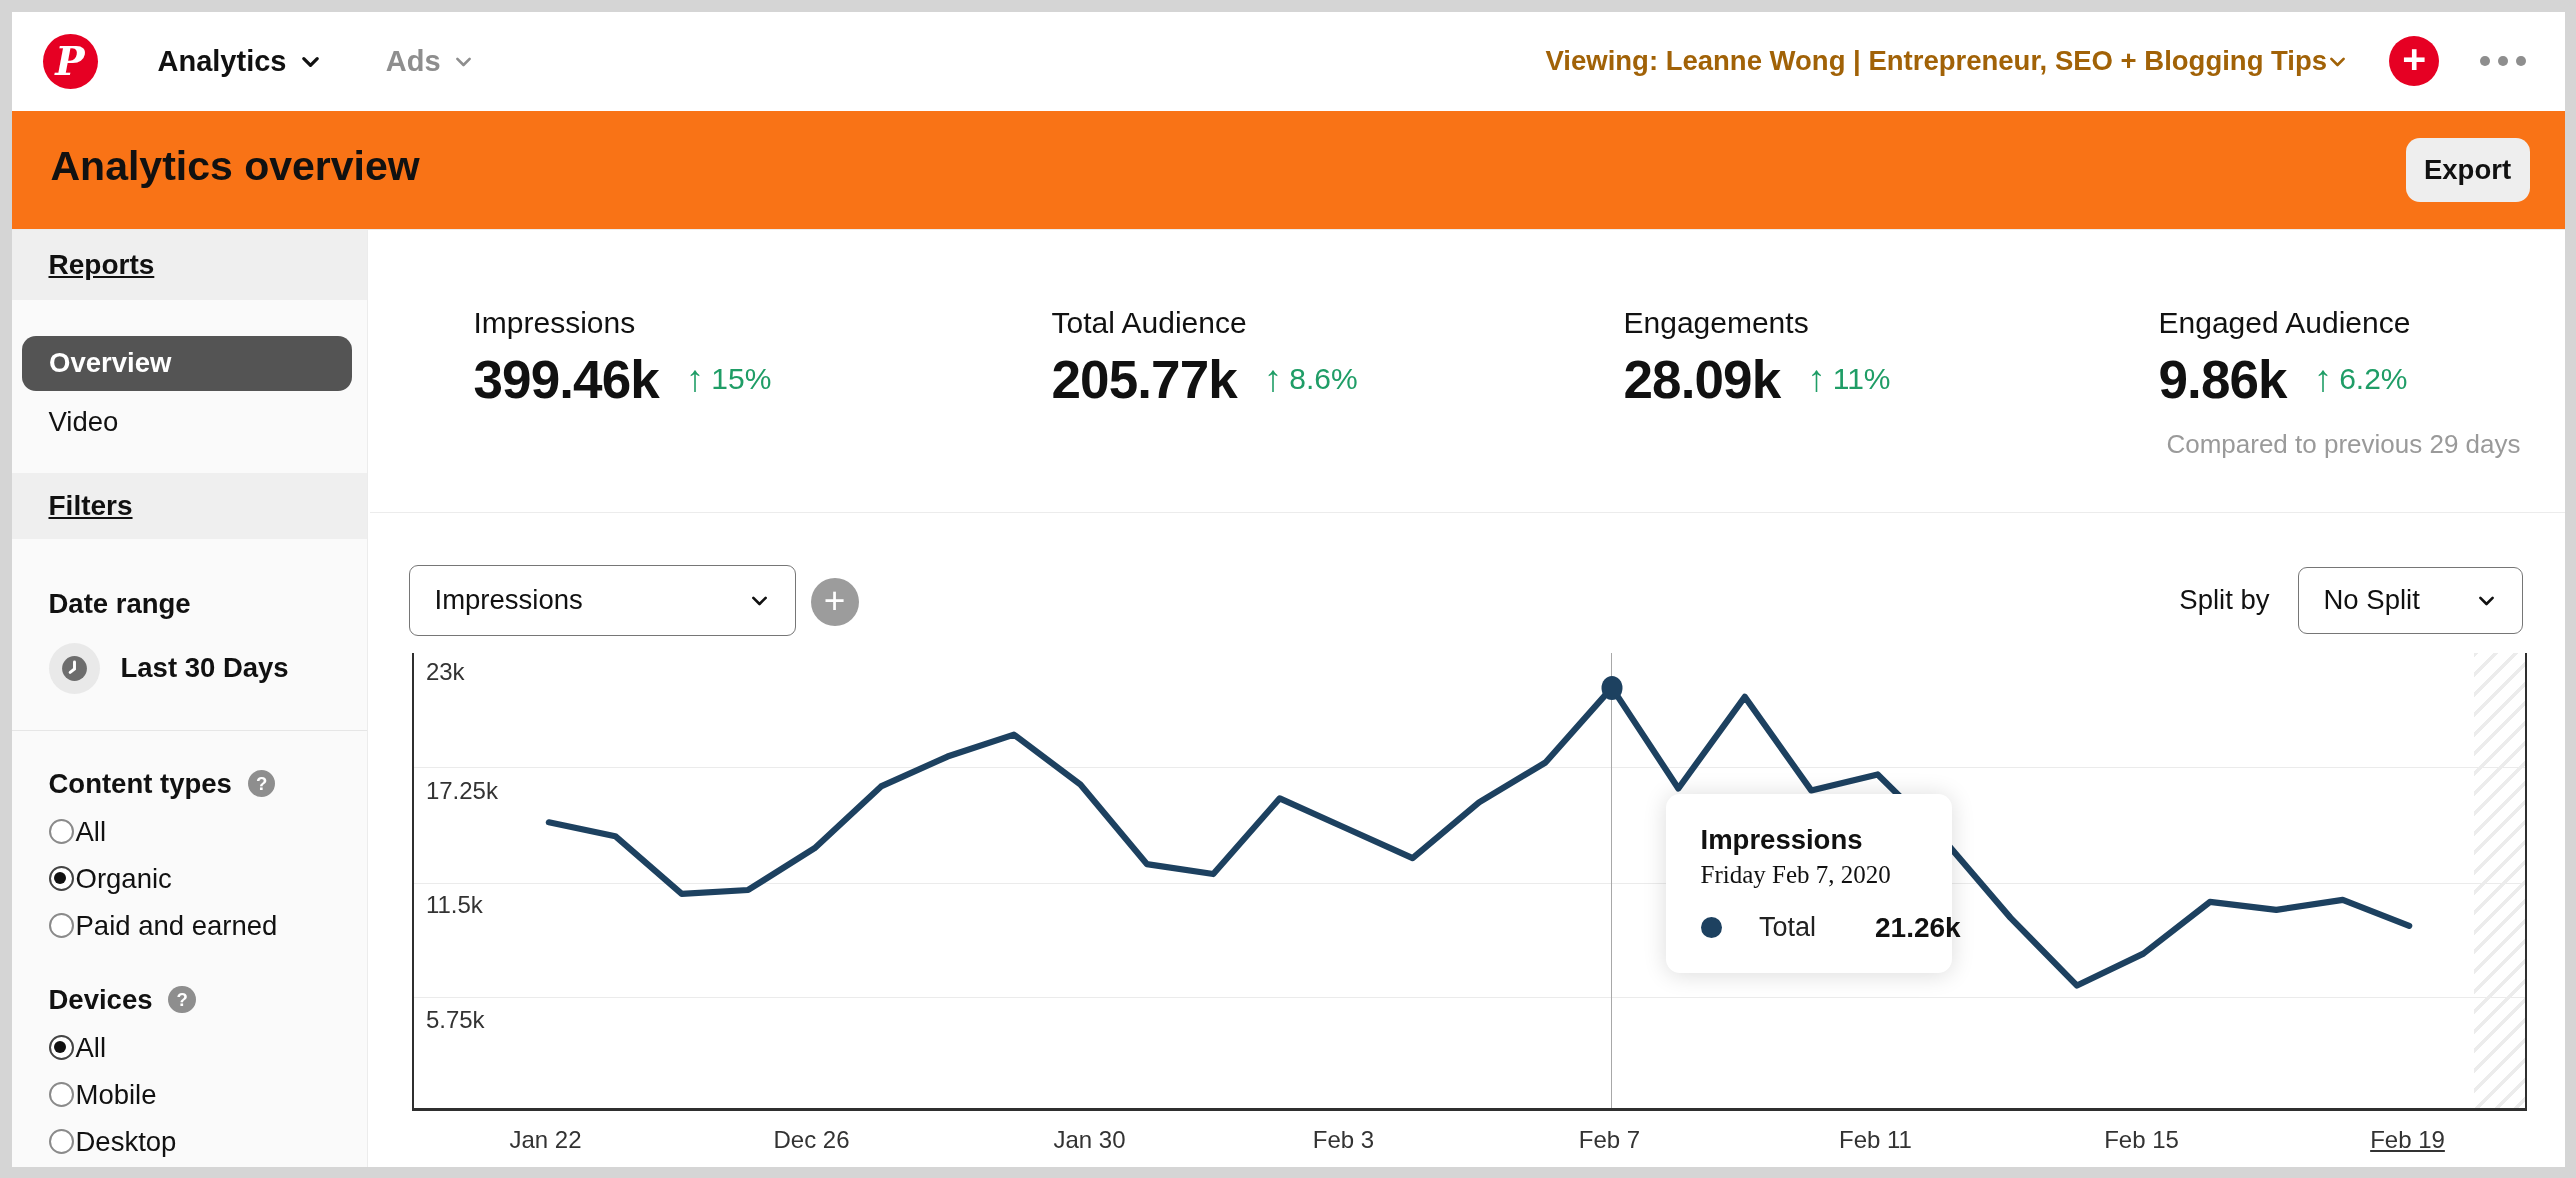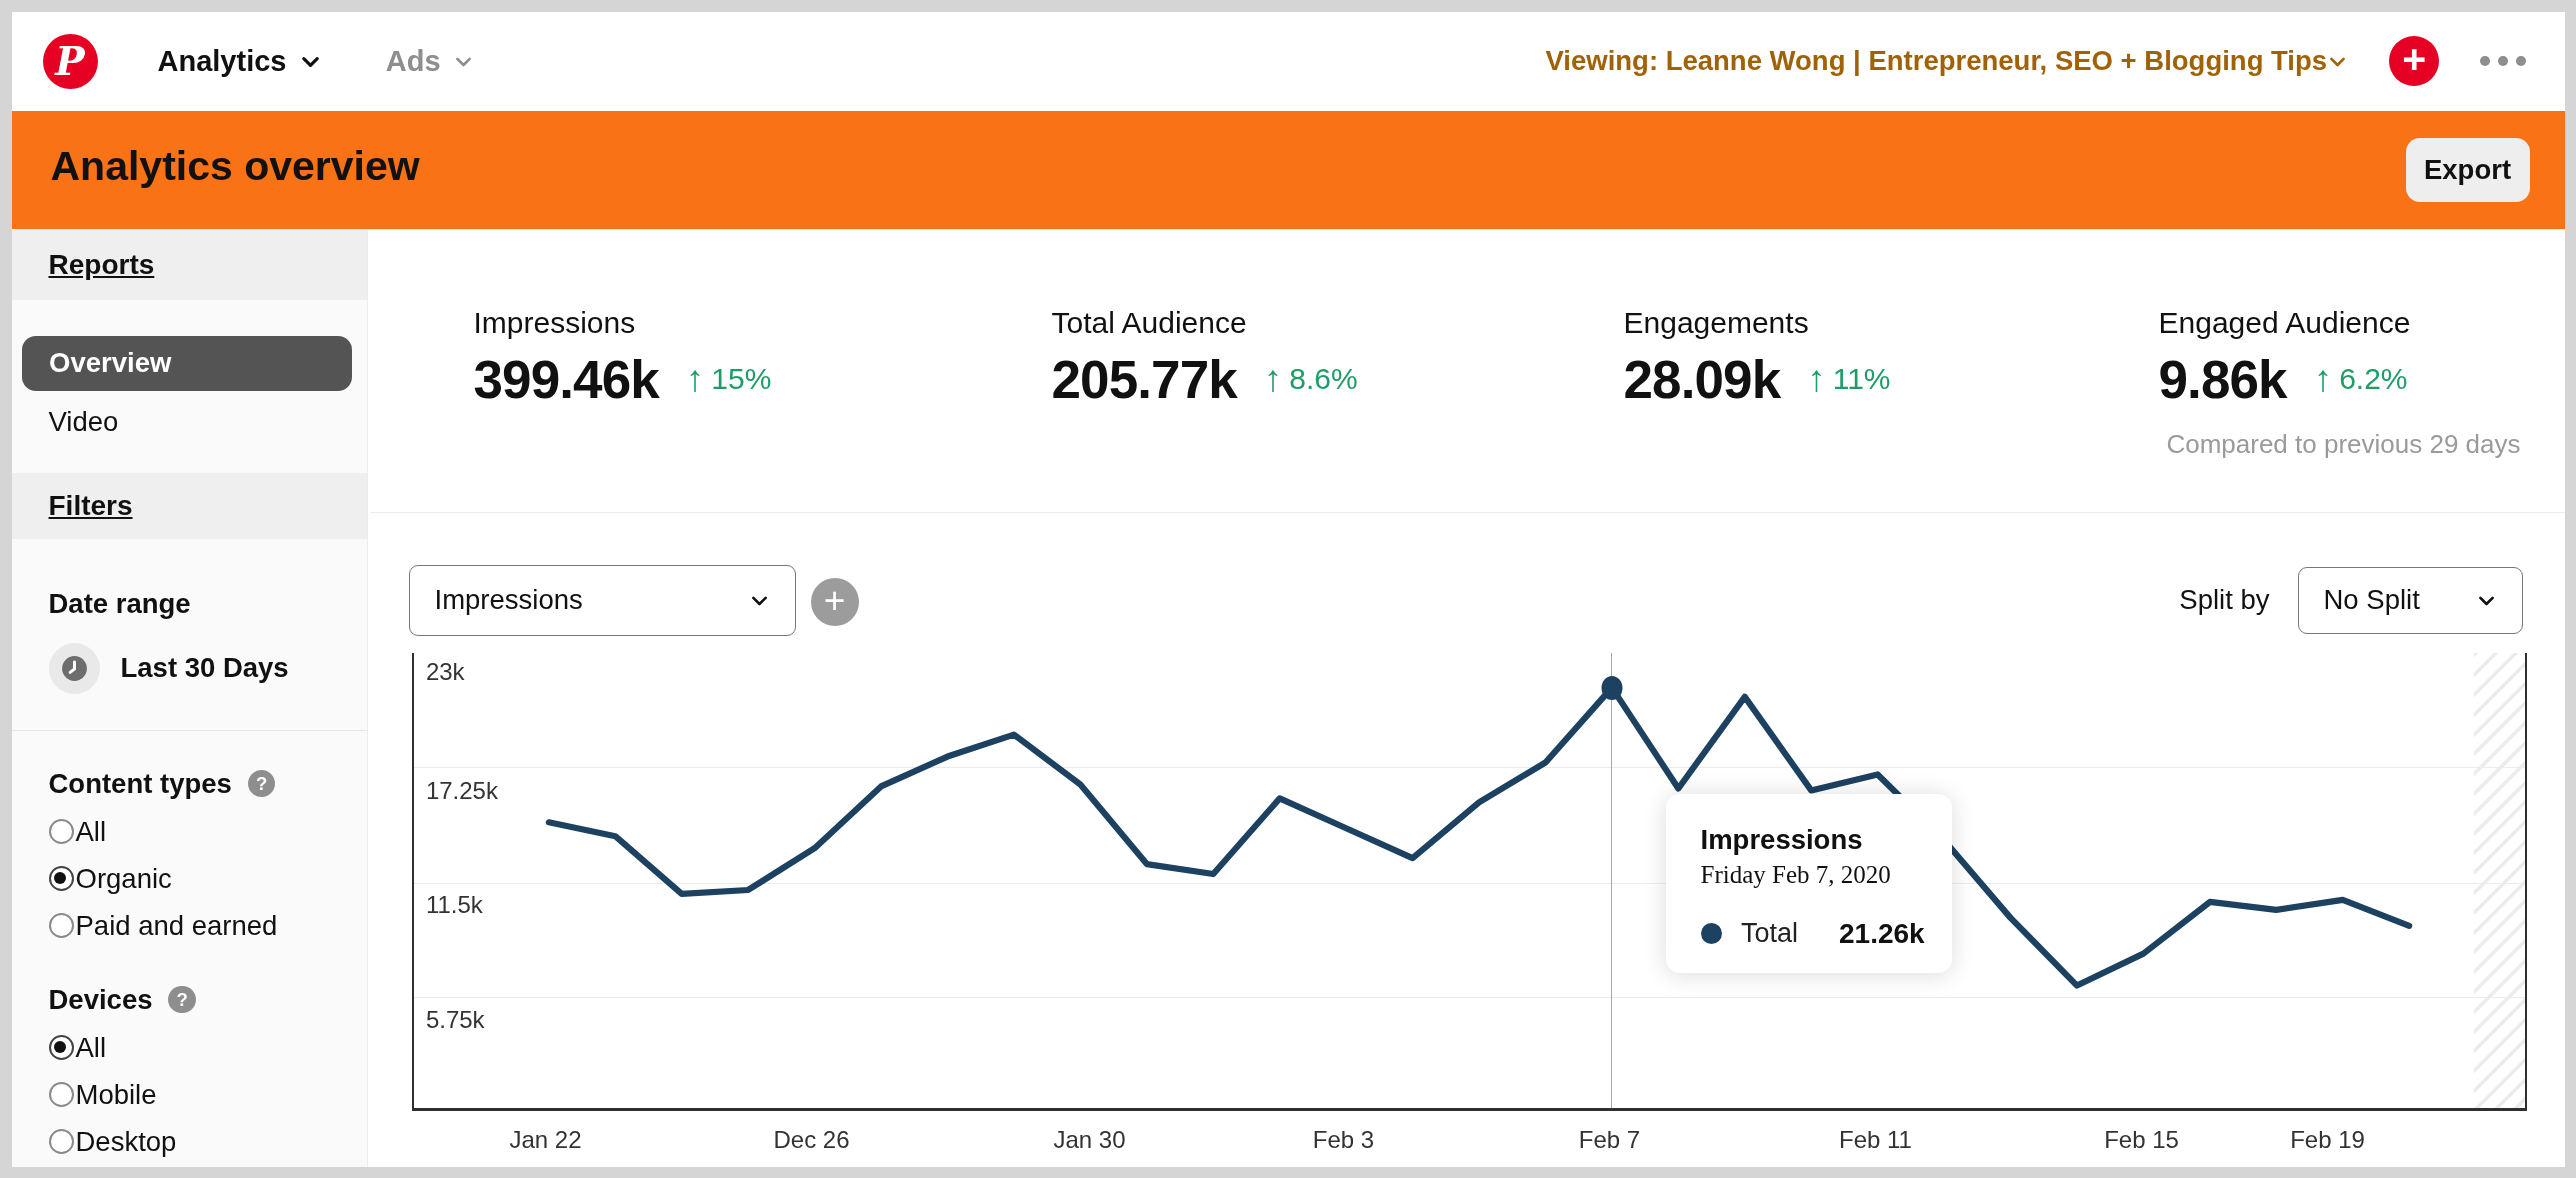--- a/index.html
+++ b/index.html
@@ -82,21 +82,21 @@
   .hover-line{position:absolute;top:0;bottom:0;width:1.8px;background:#a8a8a8;z-index:1;}
   .hl-dot{position:absolute;width:21px;height:24px;border-radius:50%;background:var(--navy);transform:translate(-50%,-50%);z-index:3;}
   .ytick{position:absolute;left:12.4px;font-size:24px;color:#333;z-index:1;}
   .x-ticks{position:absolute;left:42px;top:896px;height:35px;width:2115px;}
   .xtick{position:absolute;transform:translateX(-50%);font-size:24px;color:#333;white-space:nowrap;}
 
   
   .tooltip{position:absolute;left:1296px;top:564px;width:286px;height:179px;background:#fff;border-radius:14px;box-shadow:0 1.8px 23px rgba(0,0,0,.14);z-index:4;padding:30px 35px;}
   .tt-title{font-size:27.5px;font-weight:bold;}
   .tt-date{font-size:25px;margin-top:5.3px;font-family:Liberation Serif, serif;}
-  .tt-row{display:flex;align-items:center;margin-top:29px;}
+  .tt-row{display:flex;align-items:center;margin-top:23px;gap:18px;}
   .tt-dot{width:21px;height:21px;border-radius:50%;background:var(--navy);flex:0 0 auto;}
   .tt-series{font-size:27px;color:#222;margin-left:19.5px;}
   .tt-value{font-size:28px;font-weight:bold;margin-left:41px;}
 </style>
 </head>
 <body>
 
 <div class="frame">
 <div class="page">
 
@@ -277,21 +277,21 @@
       <div class="hl-dot" style="left: 1198px; top: 35px;"></div>
     </div>
     <div class="x-ticks">
           <span class="xtick" style="left: 134px;">Jan 22</span>
           <span class="xtick" style="left: 400px;">Dec 26</span>
           <span class="xtick" style="left: 666px; margin-left: 12px;">Jan 30</span>
           <span class="xtick" style="left: 932px;">Feb 3</span>
           <span class="xtick" style="left: 1198px;">Feb 7</span>
           <span class="xtick" style="left: 1464px;">Feb 11</span>
           <span class="xtick" style="left: 1730px;">Feb 15</span>
-          <span class="xtick" style="left: 1916px;">Feb 19</span>
+          <span class="xtick" style="left: 1996px; text-decoration: underline;">Feb 19</span>
         </div>
 
     <div class="tooltip">
       <div class="tt-title">Impressions</div>
       <div class="tt-date">Friday Feb 7, 2020</div>
       <div class="tt-row">
         <span class="tt-dot"></span>
         <span class="tt-series">Total</span>
         <span class="tt-value">21.26k</span>
       </div>

